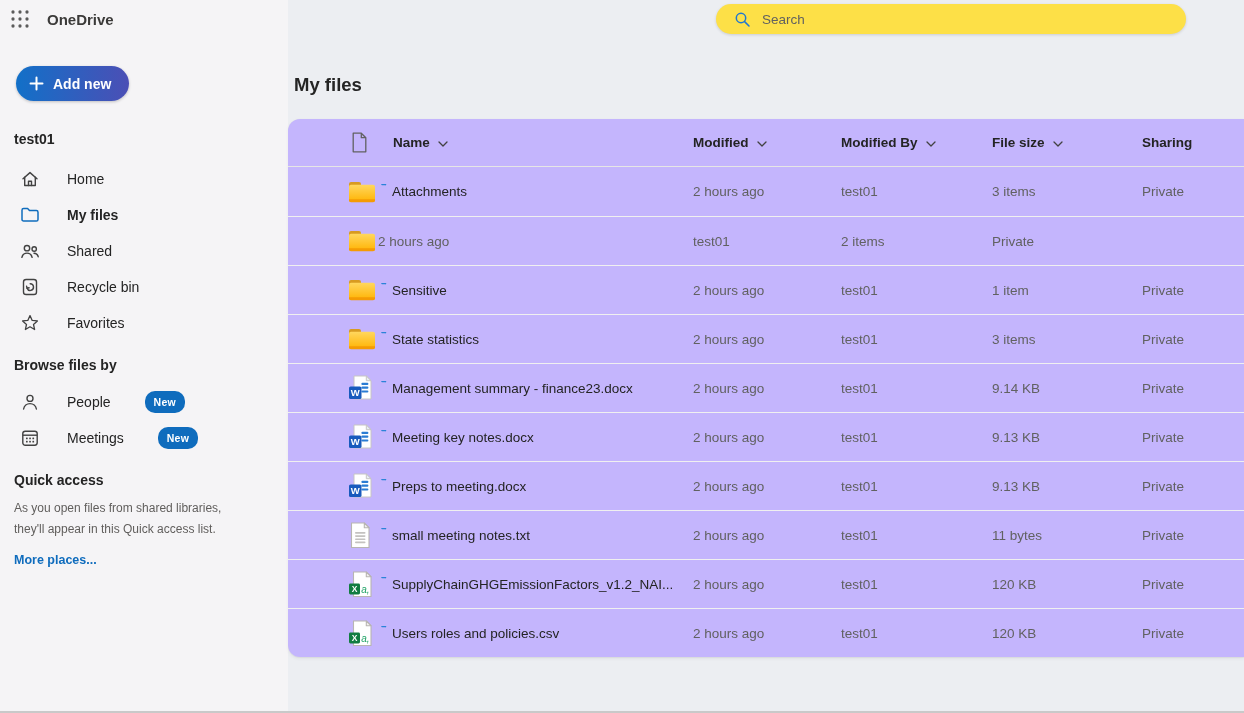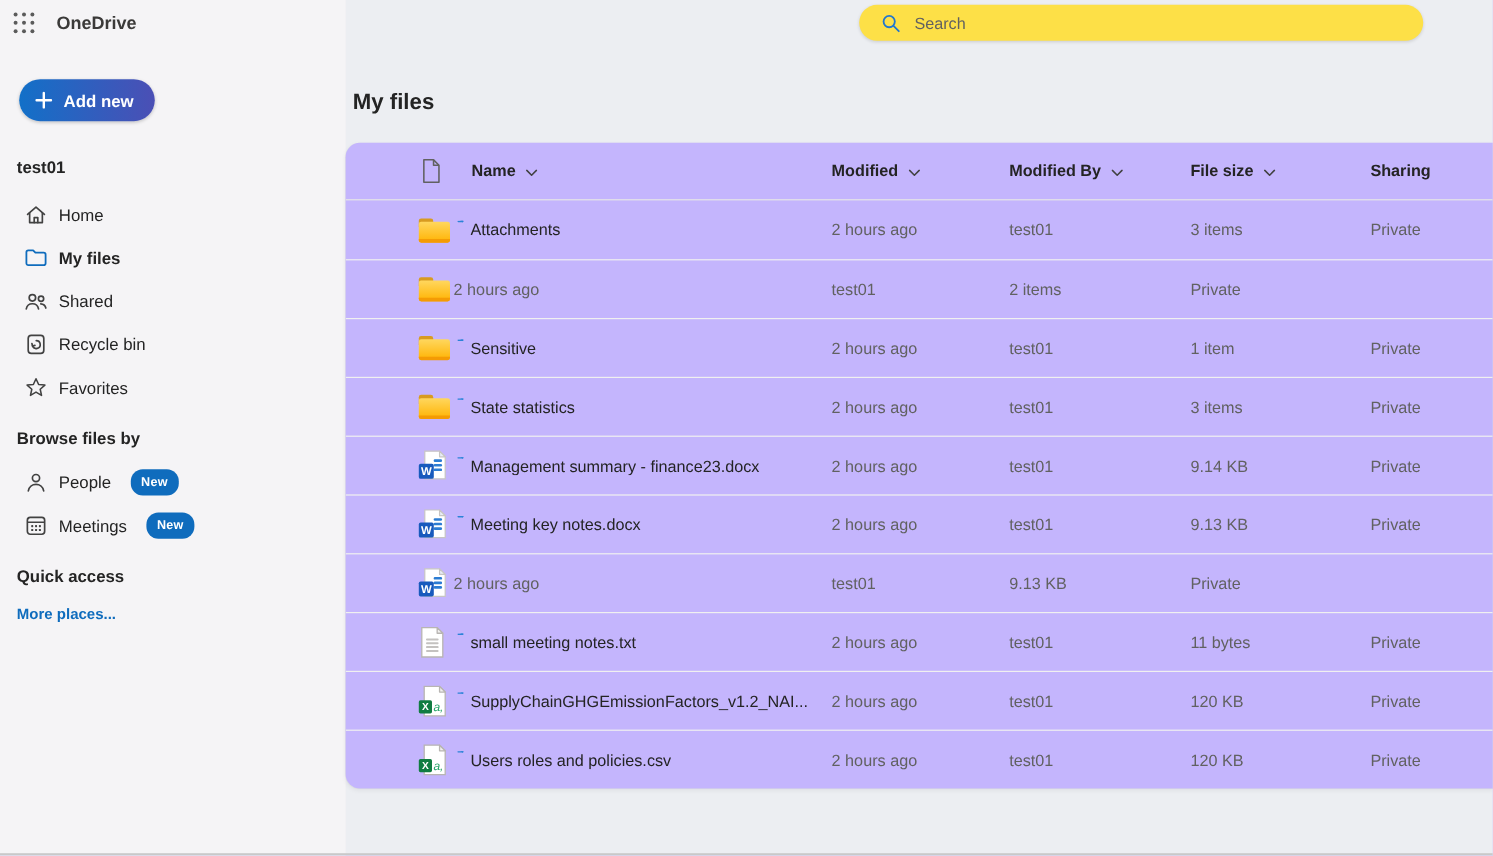--- a/index.html
+++ b/index.html
@@ -19,21 +19,21 @@
   .app-launcher{width:34px;height:34px;margin-left:3px;display:flex;align-items:center;justify-content:center;background:none;border:none;cursor:pointer;}
   .brand{font-size:15px;font-weight:700;color:#3b3a39;margin-left:10px;}
   .searchbox{position:absolute;left:716px;top:4px;width:470px;height:30px;background:#fde047;border-radius:15px;display:flex;align-items:center;box-shadow:0 1px 3px rgba(0,0,0,.14);padding-left:18px;gap:11px;}
   .searchbox input{border:none;outline:none;background:transparent;font-size:13.5px;color:#242424;width:390px;font-family:inherit;}
   .searchbox input::placeholder{color:#616161;opacity:1;}
   
   .sidebar{position:absolute;top:48px;left:0;width:312px;bottom:0;z-index:2;}
   .add-new{margin:18px 0 0 16px;height:35px;padding:0 18px 0 13px;border:none;border-radius:18px;display:inline-flex;align-items:center;gap:9px;background:linear-gradient(90deg,var(--grad1),var(--grad2));color:#fff;font-size:14px;font-weight:700;font-family:inherit;cursor:pointer;box-shadow:0 1px 3px rgba(0,0,0,.22);}
   .account{margin:30px 0 0 14px;font-size:14px;font-weight:700;height:20px;}
   nav.primary{margin-top:10px;}
-  .nav-item{height:36px;display:flex;align-items:center;padding-left:20px;gap:9px;font-size:14px;color:#242424;cursor:pointer;}
+  .nav-item{height:36px;display:flex;align-items:center;padding-left:20px;gap:27px;font-size:14px;color:#242424;cursor:pointer;}
   .nav-item.active{font-weight:700;}
   .nav-item .icon{display:flex;width:20px;justify-content:center;}
   .badge{background:var(--accent);color:#fff;font-size:10.5px;font-weight:700;padding:5px 9px;border-radius:10px;margin-left:7px;letter-spacing:.2px;}
   .section-heading{margin:16px 0 0 14px;font-size:14px;font-weight:700;height:20px;}
   nav.browse{margin-top:7px;}
   .quick-text{margin:6px 0 0 14px;max-width:214px;font-size:12px;color:#605e5c;line-height:1.75;}
   .more-places{display:inline-block;margin:13px 0 0 14px;font-size:12.5px;font-weight:700;color:var(--accent);text-decoration:none;cursor:pointer;}
   
   .main{position:absolute;left:288px;top:0;right:0;bottom:0;z-index:1;}
   .page-title{padding:74px 0 0 6px;font-size:18.5px;font-weight:700;}
@@ -181,20 +181,21 @@
               <rect x="9.2" y="12.8" width="1.7" height="1.7" rx=".5"></rect>
               <rect x="12.4" y="12.8" width="1.7" height="1.7" rx=".5"></rect>
             </g>
           </svg>
         </span>
     <span class="nav-label">Meetings</span>
     <span class="badge">New</span>
   </div>
 </nav>
   <div class="section-heading">Quick access</div>
+  <p class="quick-text">As you open files from shared libraries, they'll appear in this Quick access list.</p>
   <a class="more-places">More places...</a>
 </aside>
 
 <main class="main">
   <h1 class="page-title">My files</h1>
   <section class="card">
     <div class="grid thead" id="thead">
       <div class="cell"></div>
       <div class="cell c-icon">
         <span class="icon">
@@ -445,20 +446,30 @@
                 <g fill="#2b7cd3">
                   <rect x="13.4" y="7.8" width="7" height="2.2" rx="1"></rect>
                   <rect x="13.4" y="11.6" width="7" height="2.2" rx="1"></rect>
                   <rect x="13.4" y="15.4" width="7" height="2.2" rx="1"></rect>
                 </g>
                 <rect x="1" y="11.5" width="12.5" height="12.5" rx="1.6" fill="#185abd"></rect>
                 <text x="7.25" y="21.1" text-anchor="middle" font-family="Liberation Sans, sans-serif" font-size="9.5" font-weight="bold" fill="#fff">W</text>
               </svg>
             </span>
           </div>
+    <div class="cell c-name">
+      <span class="click-ind icon">
+              <svg width="13" height="13" viewBox="0 0 13 13" fill="none" stroke="#2b83d8" stroke-width="1.5" stroke-linecap="round" stroke-linejoin="round">
+                <path d="M2 2l5.4 5.4"></path>
+                <path d="M7.4 4v3.4H4"></path>
+                <path d="M10.7 1.2v4.2"></path>
+              </svg>
+            </span>
+      <span class="fname">Preps to meeting.docx</span>
+    </div>
     <div class="cell c-mod">2 hours ago</div>
     <div class="cell c-by">test01</div>
     <div class="cell c-size">9.13 KB</div>
     <div class="cell c-share">Private</div>
   </div>
 
   <div class="grid trow">
     <div class="cell c-check"></div>
     <div class="cell c-icon">
             <span class="icon file-icon">

